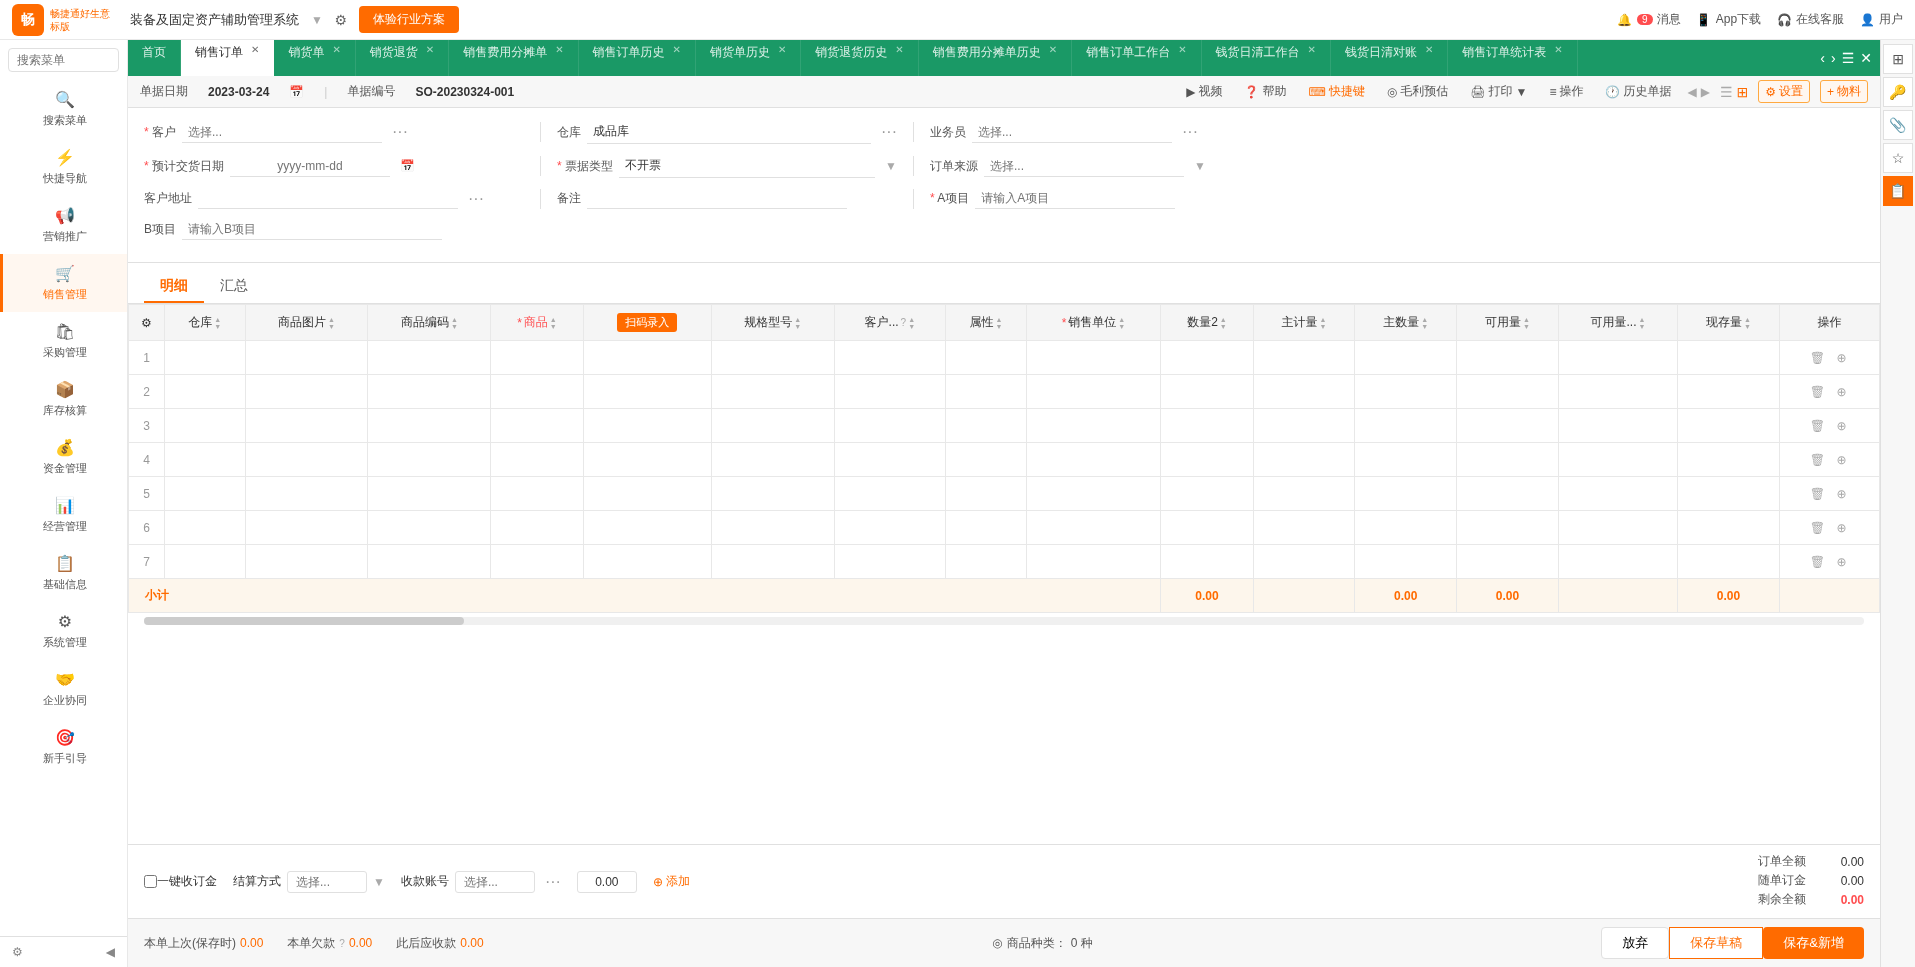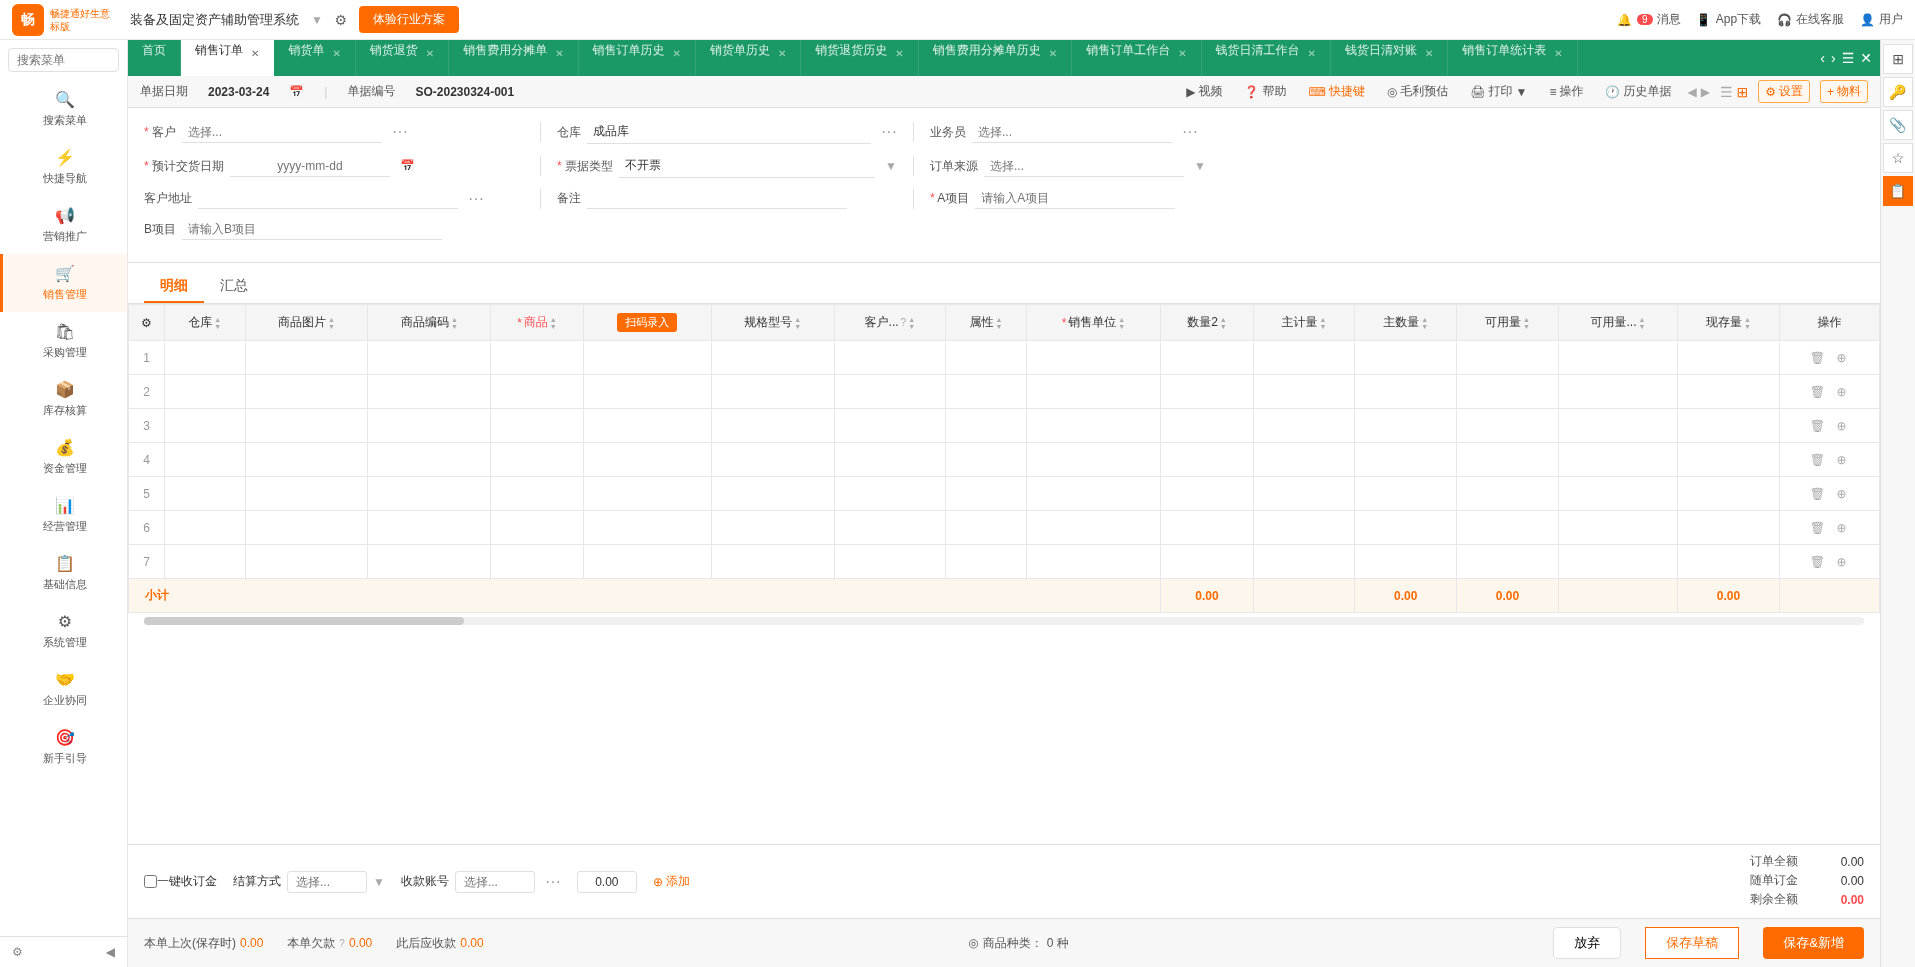--- a/index.html
+++ b/index.html
@@ -26,21 +26,21 @@
     
     .sidebar-header { padding: 8px; }
     .sidebar-search { width: 100%; border: 1px solid #e0e0e0; border-radius: 4px; padding: 4px 8px; font-size: 12px; }
     .sidebar-item { display: flex; flex-direction: column; align-items: center; padding: 10px 4px; cursor: pointer; color: #555; font-size: 11px; gap: 4px; border-left: 3px solid transparent; }
     .sidebar-item.active { background: #fff7f0; color: #ff6b00; border-left-color: #ff6b00; }
     .sidebar-item .si-icon { font-size: 16px; }
     .sidebar-bottom { margin-top: auto; display: flex; flex-direction: column; }
 
     
     .nav-tabs { background: #1a9966; display: flex; align-items: center; overflow: hidden; height: 36px; }
-    .nav-tab { padding: 17px 14px; height: 36px; display: flex; align-items: flex-end; gap: 6px; cursor: pointer; color: rgba(255,255,255,0.85); font-size: 12px; white-space: nowrap; border-right: 1px solid rgba(255,255,255,0.1); }
+    .nav-tab { padding: 4px 14px; height: 36px; display: flex; align-items: flex-start; gap: 6px; cursor: pointer; color: rgba(255,255,255,0.85); font-size: 12px; white-space: nowrap; border-right: 1px solid rgba(255,255,255,0.1); }
     .nav-tab.active { background: #fff; color: #333; }
     .nav-tab .close-x { font-size: 10px; opacity: 0.7; margin-left: 2px; }
     .nav-arrows { display: flex; align-items: center; margin-left: auto; color: white; padding: 0 8px; gap: 6px; }
     .nav-arrow { cursor: pointer; font-size: 14px; }
 
     
     .toolbar { background: #f7f7f7; border-bottom: 1px solid #e0e0e0; padding: 4px 12px; display: flex; align-items: center; gap: 20px; justify-content: space-between; }
     .toolbar-label { font-size: 12px; color: #555; }
     .toolbar-value { font-size: 12px; color: #333; font-weight: bold; }
     .toolbar-sep { color: #ccc; }
@@ -78,30 +78,30 @@
 
     
     .bottom-bar { background: #fff; border-top: 1px solid #e0e0e0; padding: 8px 16px; display: flex; align-items: center; gap: 16px; }
     .checkbox-label { display: flex; align-items: center; gap: 0; font-size: 12px; cursor: pointer; }
     .bottom-field { display: flex; align-items: center; gap: 6px; font-size: 12px; }
     .bottom-input { border: 1px solid #e0e0e0; border-radius: 3px; padding: 3px 8px; font-size: 12px; width: 80px; }
     .add-btn { color: #ff6b00; cursor: pointer; font-size: 12px; display: flex; align-items: center; gap: 3px; }
 
     
     .right-summary { margin-left: auto; text-align: right; font-size: 12px; }
-    .right-summary-row { display: flex; justify-content: flex-end; align-items: center; gap: 16px; margin-bottom: 2px; }
+    .right-summary-row { display: flex; justify-content: flex-end; align-items: center; gap: 8px; margin-bottom: 2px; }
     .right-summary-label { color: #555; }
     .right-summary-val { color: #333; min-width: 50px; text-align: right; }
     .right-summary-val.highlight { color: #ff4d4f; font-weight: bold; }
 
     
     .footer { background: #f7f7f7; border-top: 1px solid #e0e0e0; padding: 8px 16px; display: flex; align-items: center; gap: 24px; font-size: 12px; }
     .footer-item { display: flex; align-items: center; gap: 4px; color: #555; }
     .footer-val { color: #ff6b00; }
-    .footer-actions { margin-left: auto; display: flex; gap: 24px; justify-content: space-between; }
+    .footer-actions { margin-left: auto; display: flex; gap: 0; justify-content: space-between; }
     .btn-discard { border: 1px solid #e0e0e0; background: #fff; padding: 6px 20px; border-radius: 4px; cursor: pointer; font-size: 13px; }
     .btn-save { border: 1px solid #ff6b00; background: #fff; color: #ff6b00; padding: 6px 20px; border-radius: 0; cursor: pointer; font-size: 13px; }
     .btn-save-new { background: #ff6b00; color: white; border: none; padding: 6px 20px; border-radius: 4px; cursor: pointer; font-size: 13px; }
     .right-icon-btn { width: 30px; height: 30px; background: white; border: 1px solid #e0e0e0; display: flex; align-items: center; justify-content: center; cursor: pointer; color: #555; font-size: 14px; }
 
     
     .row-actions { display: flex; gap: 4px; justify-content: center; }
     .row-action { width: 20px; height: 20px; display: flex; align-items: center; justify-content: center; cursor: pointer; color: #aaa; font-size: 12px; }
 
     .scrollbar-track { height: 8px; background: #f0f0f0; border-radius: 4px; margin: 4px 16px; }

